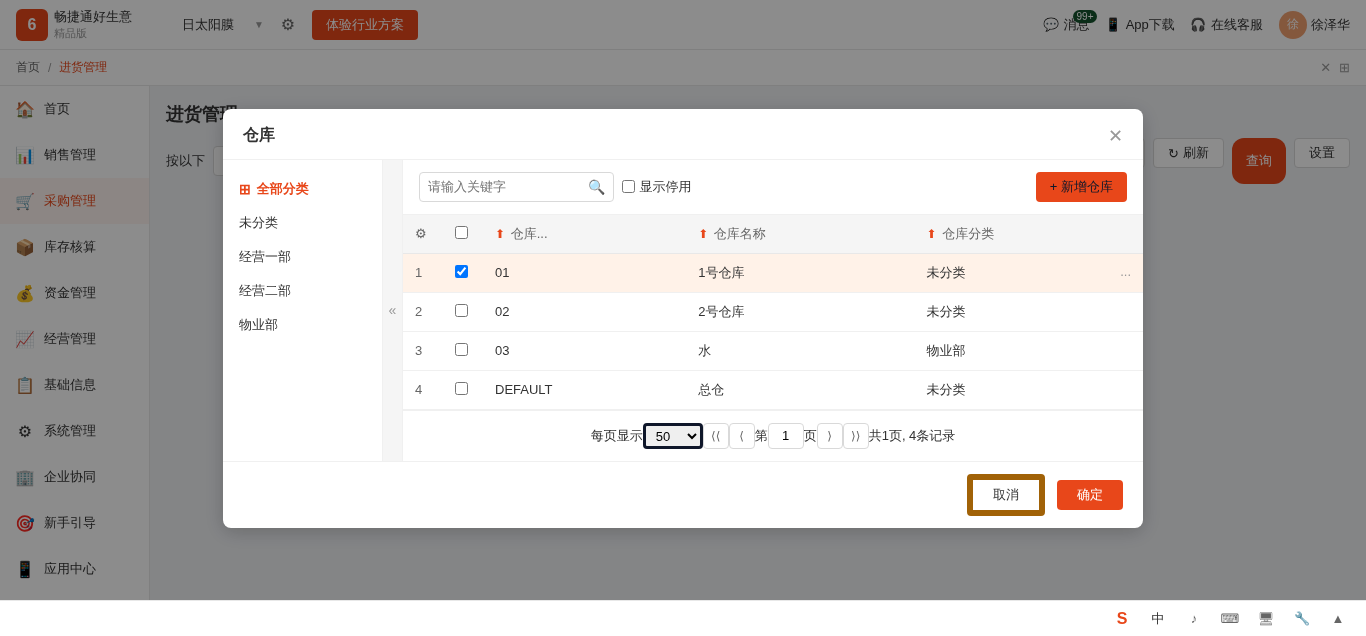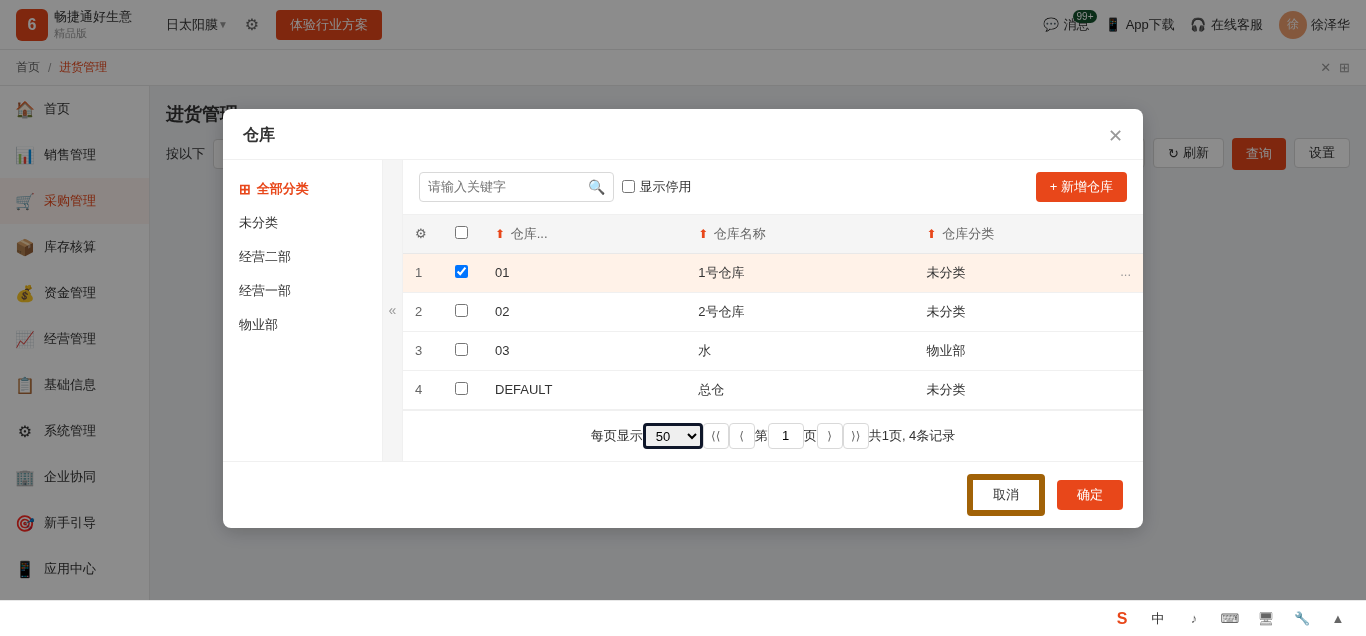--- a/index.html
+++ b/index.html
@@ -3,21 +3,21 @@
   <meta charset="utf-8">
   <style>
     * { box-sizing: border-box; margin: 0; padding: 0; }
     body { font-family: "Microsoft YaHei", sans-serif; font-size: 13px; background: #f0f2f5; overflow: hidden; width: 1366px; height: 636px; }
 
     
     .topbar { height: 50px; background: #fff; display: flex; align-items: center; padding: 0 16px; border-bottom: 1px solid #e8e8e8; position: relative; z-index: 10; }
     .topbar-logo { width: 140px; display: flex; align-items: center; gap: 6px; }
     .logo-icon { width: 32px; height: 32px; background: #e8471a; border-radius: 6px; display: flex; align-items: center; justify-content: center; color: #fff; font-weight: bold; font-size: 16px; }
     .logo-text { font-size: 13px; color: #333; line-height: 1.3; }
-    .topbar-store { display: flex; align-items: center; gap: 0; color: #333; font-size: 13px; margin-left: 10px; }
+    .topbar-store { display: flex; align-items: center; gap: 20px; color: #333; font-size: 13px; margin-left: 26px; }
     .topbar-store span { color: #333; }
     .topbar-store .arrow { color: #999; font-size: 10px; }
     .gear-btn { width: 32px; height: 32px; display: flex; align-items: center; justify-content: center; color: #666; font-size: 16px; margin-left: 8px; cursor: pointer; }
     .industry-btn { background: #e8471a; color: #fff; border: none; border-radius: 4px; padding: 6px 14px; font-size: 13px; cursor: pointer; margin-left: 8px; }
     .topbar-right { margin-left: auto; display: flex; align-items: center; gap: 16px; }
     .topbar-right-item { display: flex; align-items: center; gap: 4px; color: #333; font-size: 13px; cursor: pointer; position: relative; }
     .badge { background: #14532d; color: #fff; border-radius: 8px; font-size: 10px; padding: 1px 4px; position: absolute; top: -6px; right: -8px; }
     .avatar { width: 28px; height: 28px; background: #f0a070; border-radius: 50%; display: flex; align-items: center; justify-content: center; color: #fff; font-size: 12px; }
 
     
@@ -36,21 +36,21 @@
     .sidebar-item .s-icon { width: 18px; height: 18px; display: flex; align-items: center; justify-content: center; font-size: 16px; }
 
     
     .content { flex: 1; padding: 16px; overflow: hidden; background: #f0f2f5; position: relative; }
     .page-title { font-size: 18px; color: #333; font-weight: 600; margin-bottom: 12px; }
 
     
     .toolbar { display: flex; align-items: center; gap: 8px; margin-bottom: 12px; flex-wrap: wrap; }
     .filter-label { color: #333; font-size: 13px; }
     .filter-select { border: 1px solid #d9d9d9; border-radius: 4px; padding: 4px 8px; font-size: 13px; color: #333; background: #fff; height: 30px; }
-    .btn-orange { background: #e8471a; color: #fff; border: none; border-radius: 4px; padding: 5px 14px; font-size: 13px; cursor: pointer; height: 32px; }
+    .btn-orange { background: #e8471a; color: #fff; border: none; border-radius: 12px; padding: 5px 14px; font-size: 13px; cursor: pointer; height: 46px; }
     .btn-default { background: #fff; color: #333; border: 1px solid #d9d9d9; border-radius: 4px; padding: 5px 14px; font-size: 13px; cursor: pointer; height: 30px; }
     .btn-icon { display: flex; align-items: center; gap: 4px; }
 
     
     .overlay { position: fixed; top: 0; left: 0; width: 100%; height: 100%; background: rgba(0,0,0,0.45); z-index: 100; display: flex; align-items: center; justify-content: center; }
 
     
     .modal { background: #fff; border-radius: 8px; width: 920px; max-height: 580px; display: flex; flex-direction: column; box-shadow: 0 4px 20px rgba(0,0,0,0.2); }
     .modal-header { display: flex; align-items: center; justify-content: space-between; padding: 16px 20px 12px; border-bottom: 1px solid #f0f0f0; }
     .modal-title { font-size: 16px; font-weight: 600; color: #333; }
@@ -59,21 +59,21 @@
     .modal-sidebar { width: 160px; border-right: 1px solid #f0f0f0; padding: 12px 0; flex-shrink: 0; }
     .modal-sidebar-header { display: flex; align-items: center; gap: 6px; padding: 8px 16px 8px; color: #e8471a; font-weight: 600; font-size: 13px; }
     .modal-sidebar-item { padding: 8px 16px; color: #333; font-size: 13px; cursor: pointer; }
     .modal-collapse { display: flex; align-items: center; justify-content: center; width: 20px; background: #f5f5f5; cursor: pointer; color: #999; font-size: 14px; border-right: 1px solid #f0f0f0; }
     .modal-content { flex: 1; display: flex; flex-direction: column; overflow: hidden; }
     .modal-toolbar { display: flex; align-items: center; gap: 8px; padding: 12px 16px; border-bottom: 1px solid #f0f0f0; }
     .search-input-wrap { display: flex; align-items: center; border: 1px solid #d9d9d9; border-radius: 4px; padding: 0 8px; height: 30px; background: #fff; }
     .search-input-wrap input { border: none; outline: none; font-size: 13px; color: #333; width: 160px; }
     .search-icon-btn { color: #999; cursor: pointer; font-size: 14px; }
     .checkbox-label { display: flex; align-items: center; gap: 4px; color: #333; font-size: 13px; cursor: pointer; }
-    .new-btn { background: #e8471a; color: #ffffff; border: none; border-radius: 4px; padding: 5px 14px; font-size: 13px; cursor: pointer; height: 30px; margin-left: auto; }
+    .new-btn { background: #e8471a; color: #0f172a; border: none; border-radius: 4px; padding: 5px 14px; font-size: 13px; cursor: pointer; height: 30px; margin-left: auto; }
 
     
     .modal-table { flex: 1; overflow: auto; }
     table { width: 100%; border-collapse: collapse; }
     thead tr { background: #f5f5f5; }
     thead th { padding: 10px 12px; text-align: left; color: #666; font-size: 13px; font-weight: normal; border-bottom: 1px solid #e8e8e8; }
     tbody tr { border-bottom: 1px solid #f0f0f0; }
     tbody tr.selected { background: #fff2e8; }
     tbody td { padding: 10px 12px; color: #333; font-size: 13px; }
     .th-gear { width: 40px; }
@@ -237,22 +237,22 @@
     </div>
 
     <div class="modal-body">
 
       <div class="modal-sidebar">
         <div class="modal-sidebar-header">
           <span style="font-size:14px; color:#e8471a;">⊞</span>
           <span>全部分类</span>
         </div>
         <div class="modal-sidebar-item">未分类</div>
+        <div class="modal-sidebar-item">经营一部</div>
         <div class="modal-sidebar-item">经营二部</div>
-        <div class="modal-sidebar-item">经营一部</div>
         <div class="modal-sidebar-item">物业部</div>
       </div>
 
       <div class="modal-collapse">«</div>
 
       <div class="modal-content">
 
         <div class="modal-toolbar">
           <div class="search-input-wrap">
             <input type="text" placeholder="请输入关键字" style="">

